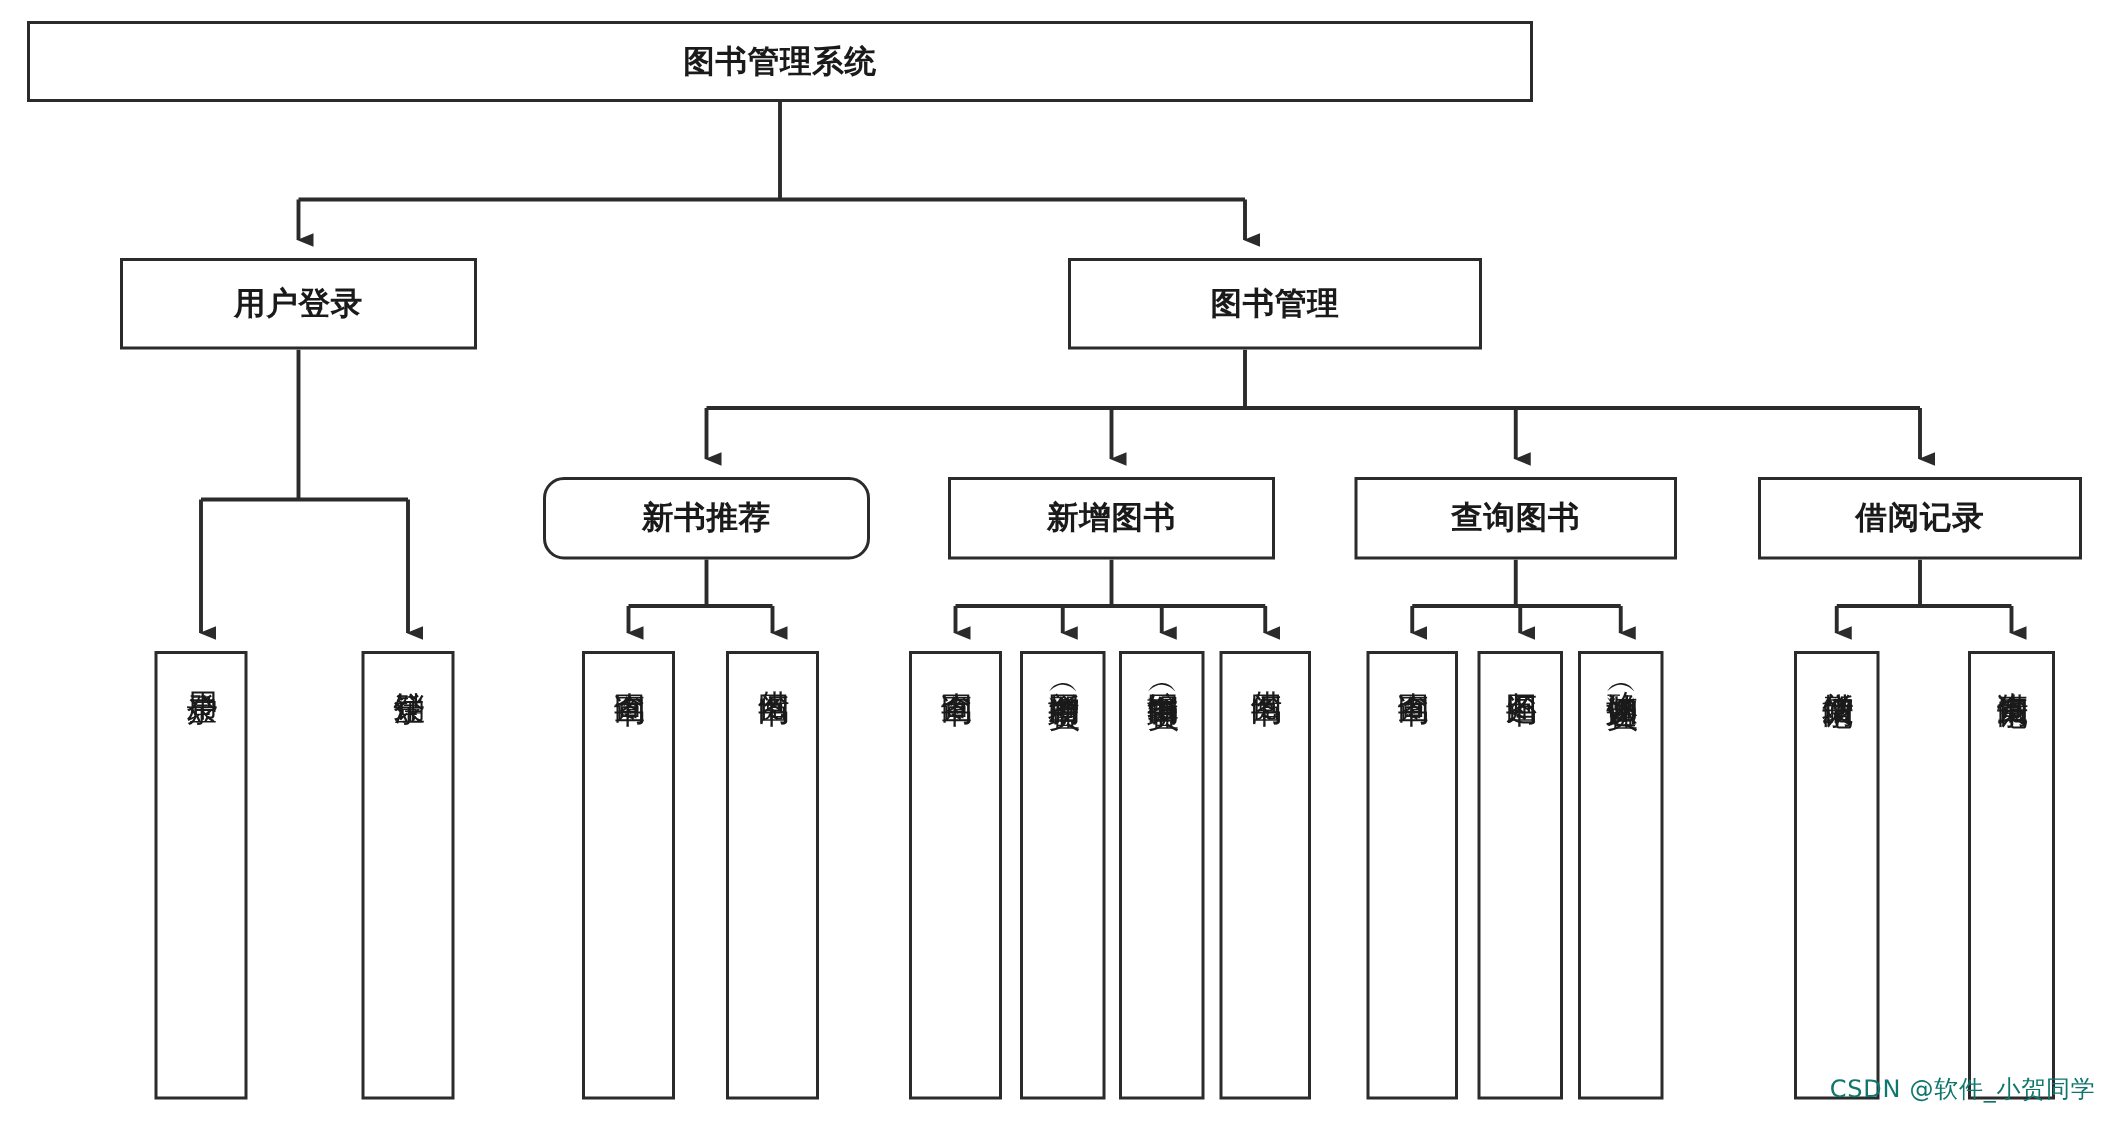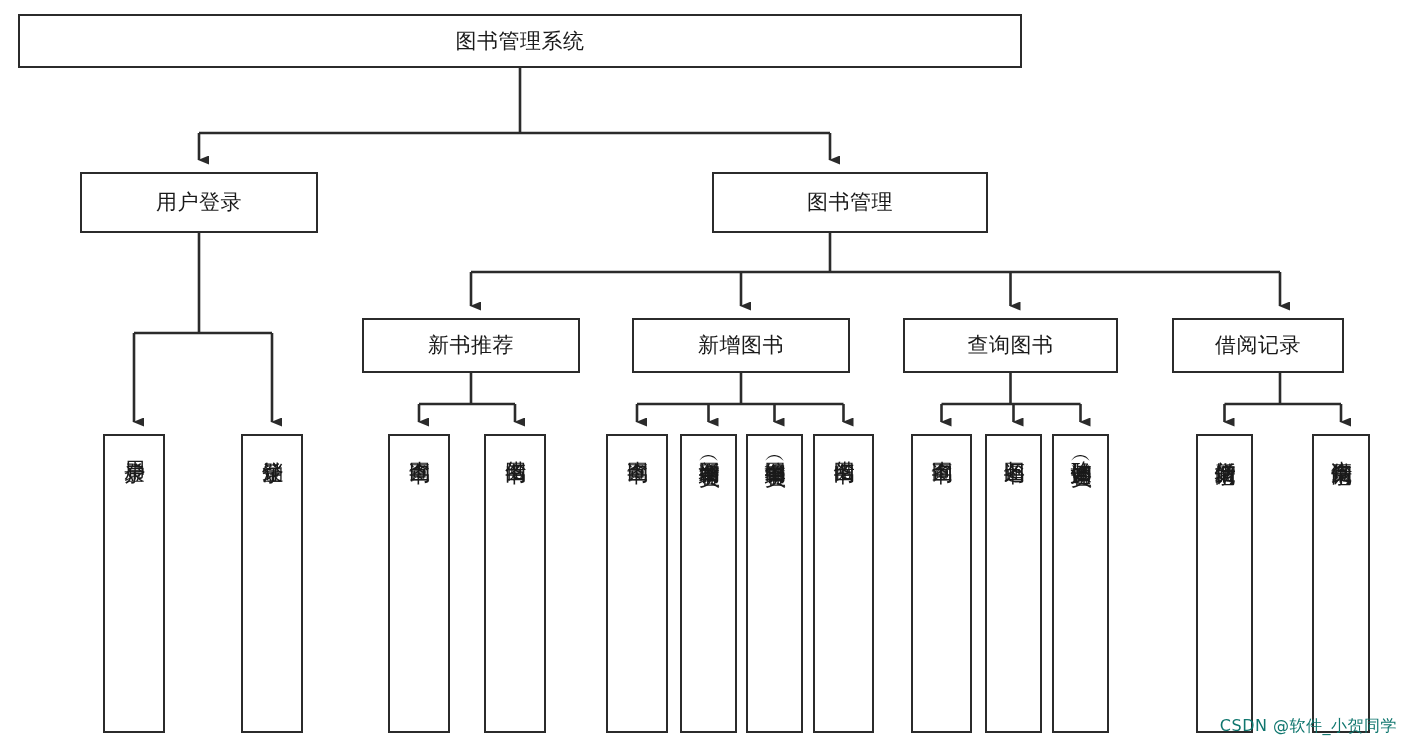--- a/index.html
+++ b/index.html
@@ -31,20 +31,21 @@
     display: flex;
     align-items: center;
     justify-content: center;
     color: #1a1a1a;
   }
   .node-h .label {
     font-size: 21px;
     line-height: 1.25;
     letter-spacing: 0.5px;
     white-space: nowrap;
+    font-weight: bold;
   }
   .node-v {
     align-items: flex-start;
     padding-top: 8px;
   }
   .node-v .label {
     writing-mode: vertical-rl;
     text-orientation: upright;
     font-size: 21px;
     line-height: 1.22;
@@ -112,30 +113,30 @@
   <div id="node-layer">
       <div class="node node-h" style="left: 18px; top: 14px; width: 1004px; height: 54px;">
         <span class="label">图书管理系统</span>
       </div>
       <div class="node node-h" style="left: 80px; top: 172px; width: 238px; height: 61px;">
         <span class="label">用户登录</span>
       </div>
       <div class="node node-h" style="left: 712px; top: 172px; width: 276px; height: 61px;">
         <span class="label">图书管理</span>
       </div>
-      <div class="node node-h" style="left: 362px; top: 318px; width: 218px; height: 55px;">
+      <div class="node node-h" style="left: 362px; top: 318px; width: 218px; height: 55px; border-radius: 14px;">
         <span class="label">新书推荐</span>
       </div>
       <div class="node node-h" style="left: 632px; top: 318px; width: 218px; height: 55px;">
         <span class="label">新增图书</span>
       </div>
       <div class="node node-h" style="left: 903px; top: 318px; width: 215px; height: 55px;">
         <span class="label">查询图书</span>
       </div>
-      <div class="node node-h" style="left: 1172px; top: 318px; width: 172px; height: 55px;">
+      <div class="node node-h" style="left: 1172px; top: 318px; width: 216px; height: 55px;">
         <span class="label">借阅记录</span>
       </div>
       <div class="node node-v" style="left: 103px; top: 434px; width: 62px; height: 299px;">
         <span class="label">用户登录</span>
       </div>
       <div class="node node-v" style="left: 241px; top: 434px; width: 62px; height: 299px;">
         <span class="label">注销登录</span>
       </div>
       <div class="node node-v" style="left: 388px; top: 434px; width: 62px; height: 299px;">
         <span class="label">查询图书</span>

